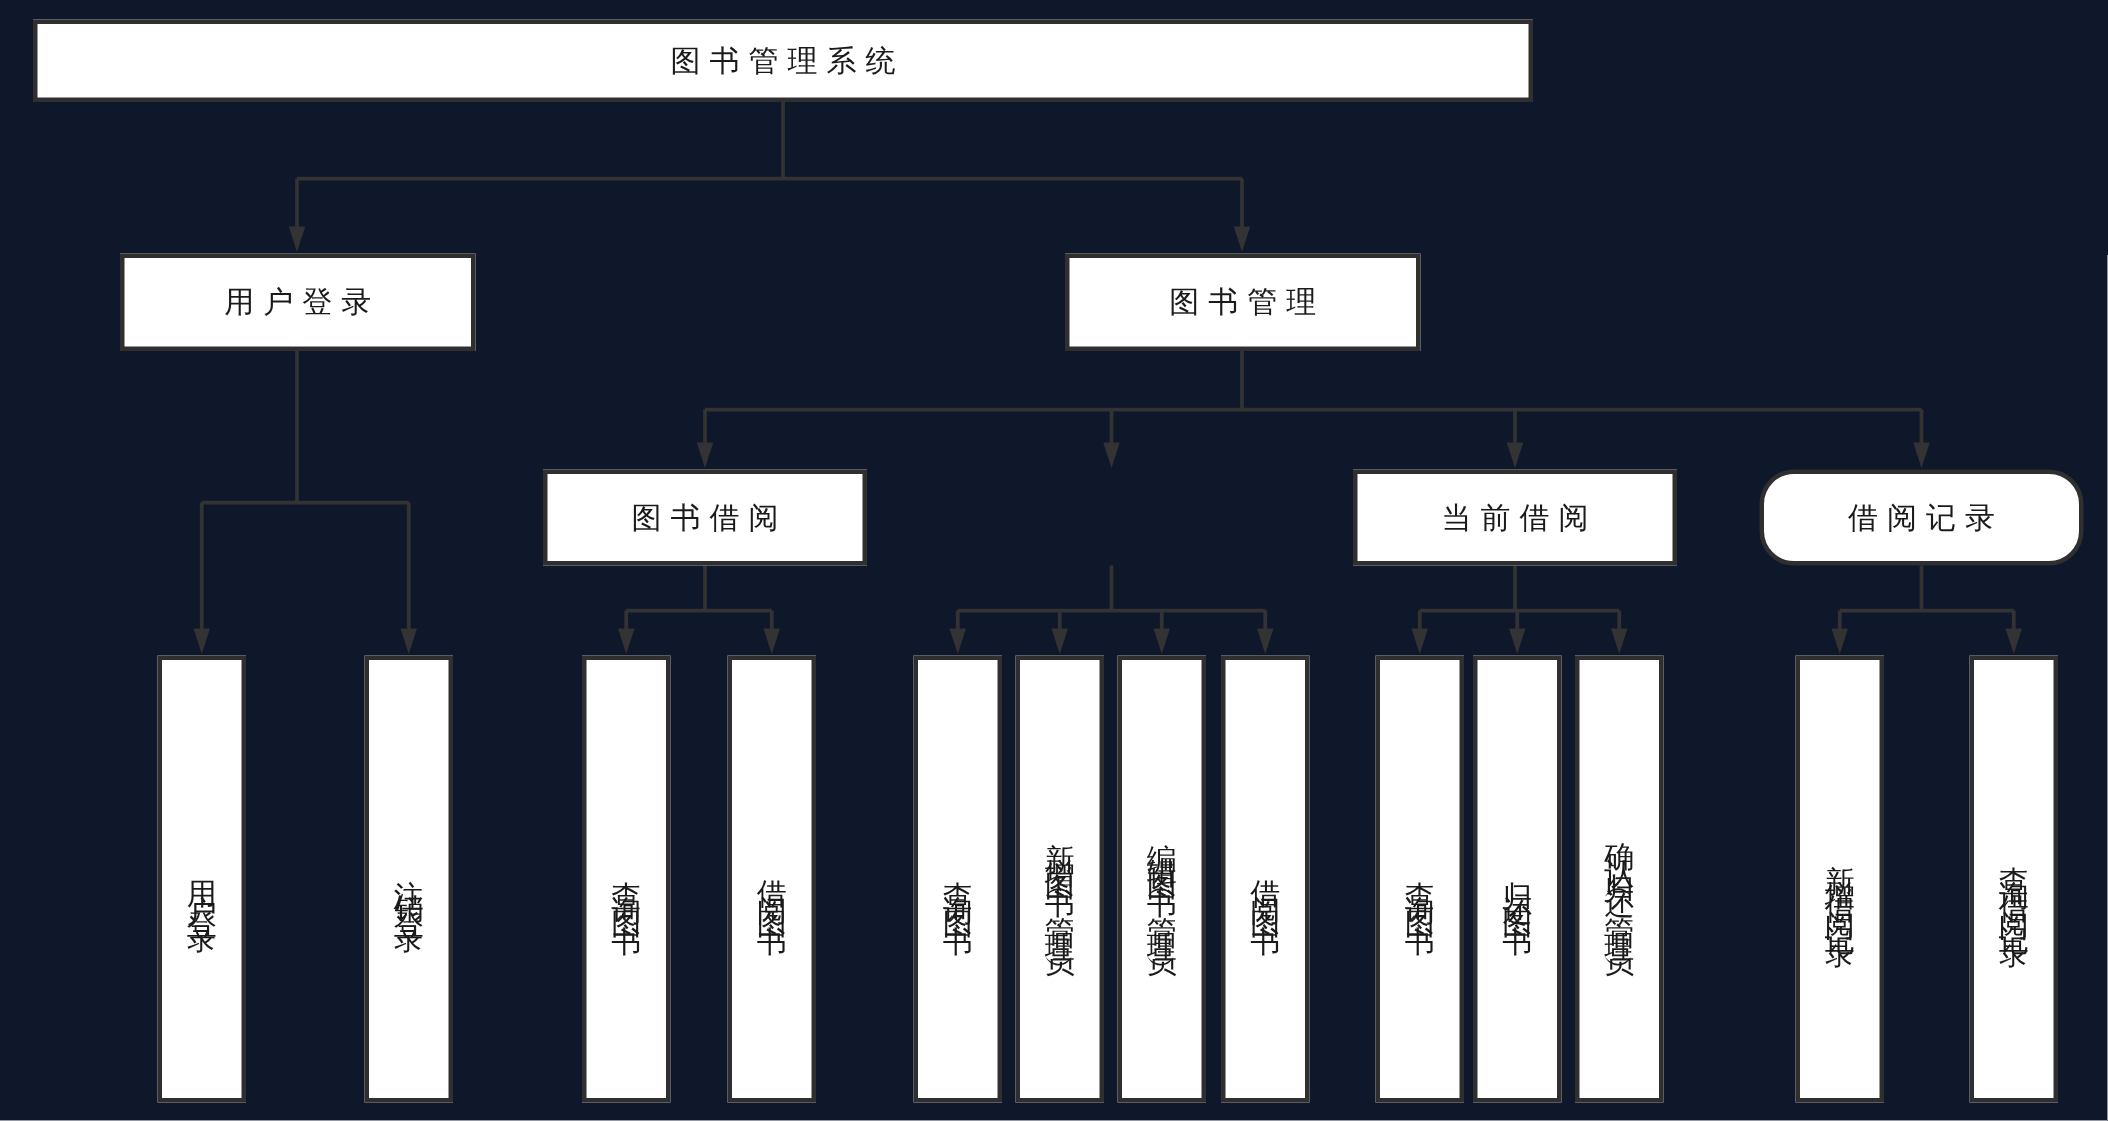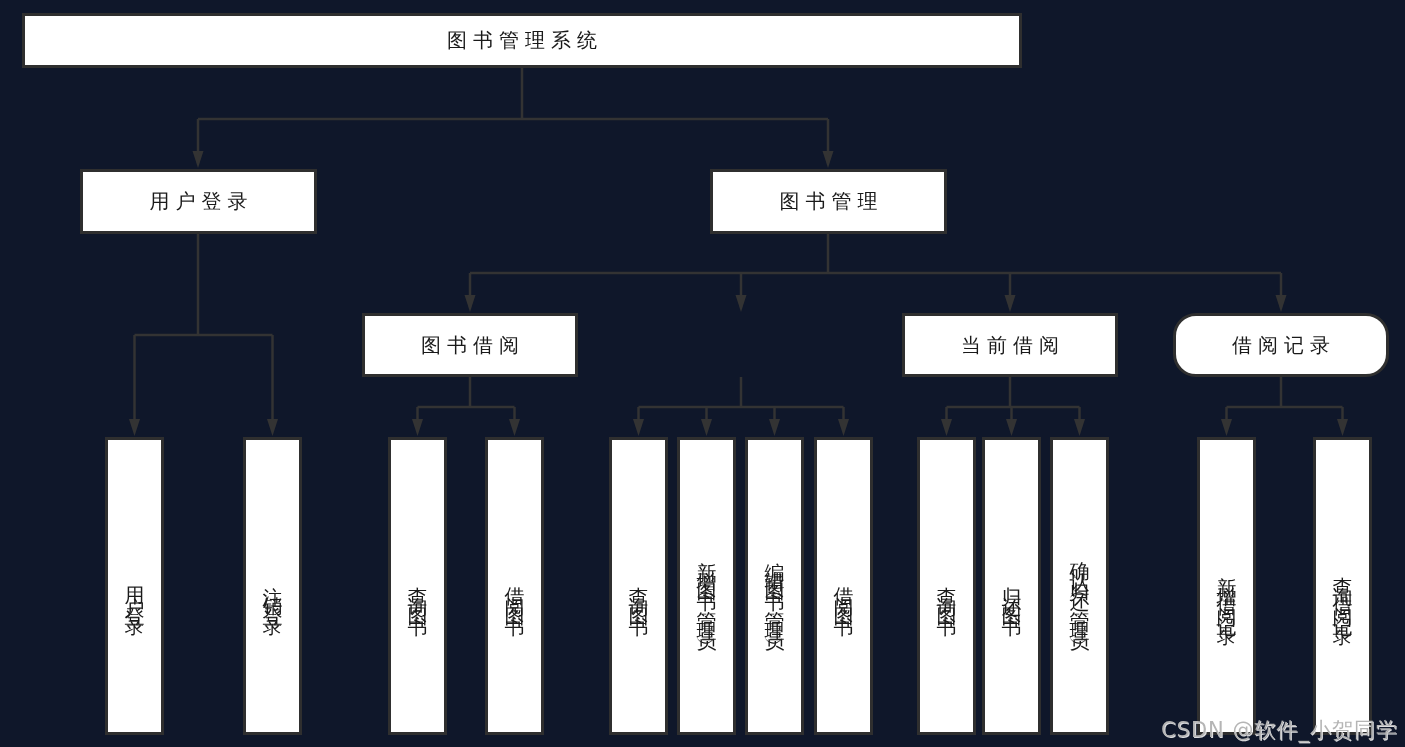--- a/index.html
+++ b/index.html
@@ -130,15 +130,14 @@
     <span class="vtext">确认归还（管理员）</span>
   </div>
 
   <div class="box leaf" style="left:1197px;">
     <span class="vtext">新增借阅记录</span>
   </div>
   <div class="box leaf" style="left:1313px;">
     <span class="vtext">查询借阅记录</span>
   </div>
 
-  <div class="watermark">CSDN @软件_小贺同学</div>
 
 </div>
 
 </body></html>

